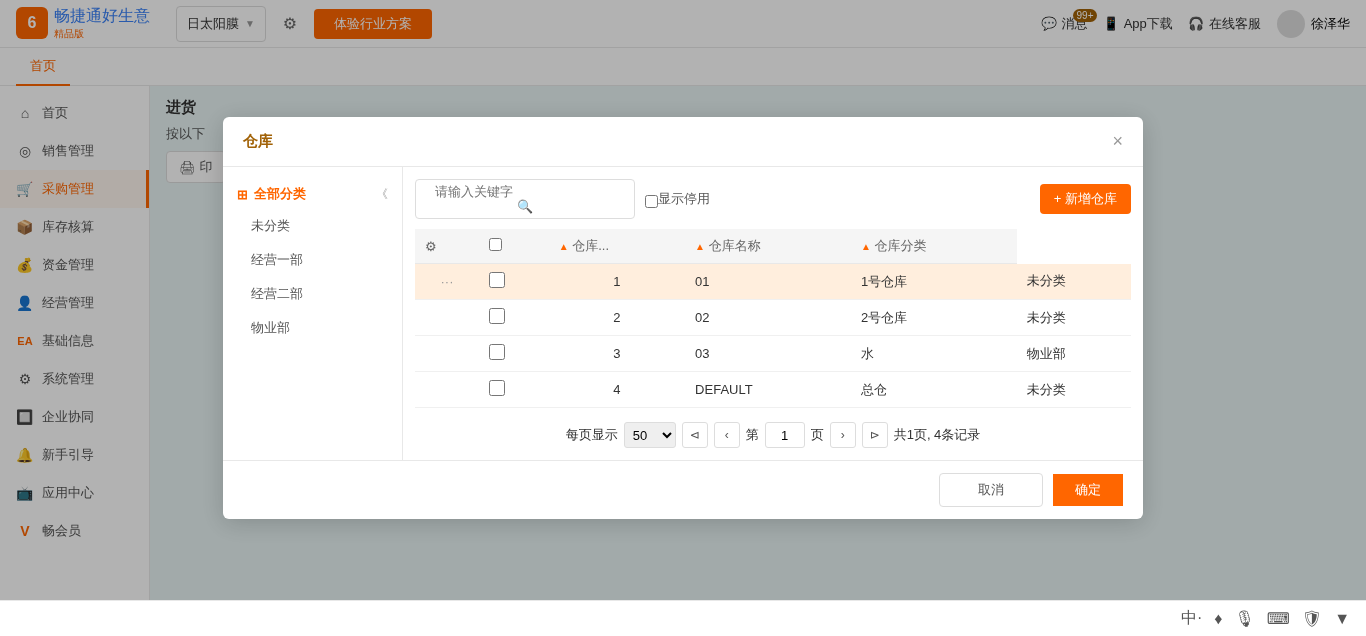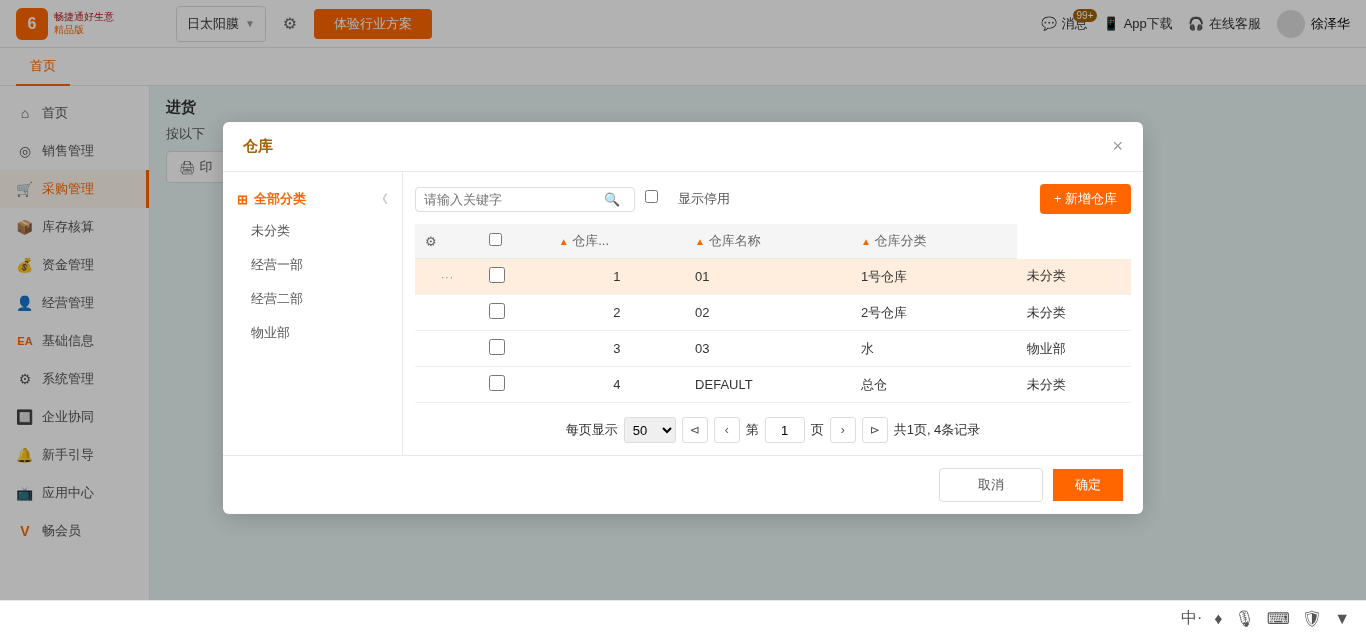--- a/index.html
+++ b/index.html
@@ -22,21 +22,21 @@
       width: 150px;
     }
     .logo-icon {
       width: 32px; height: 32px;
       background: #f60;
       border-radius: 6px;
       display: flex; align-items: center; justify-content: center;
       color: #fff; font-weight: bold; font-size: 16px;
       margin-right: 6px;
     }
-    .logo-text { font-size: 10px; color: #b91c1c; line-height: 1.3; }
+    .logo-text { font-size: 16px; color: #3b82f6; line-height: 1.3; }
     .logo-sub { font-size: 10px; color: #f60; }
     .store-selector {
       display: flex; align-items: center;
       border: 1px solid #ddd; border-radius: 4px;
       padding: 8px 10px; cursor: pointer; color: #333;
       margin-left: 10px; font-size: 13px;
     }
     .store-selector .arrow { margin-left: 6px; color: #999; font-size: 10px; }
     .gear-btn {
       width: 32px; height: 32px;
@@ -180,29 +180,29 @@
       display: flex;
       flex-direction: column;
       padding: 12px;
     }
     .table-toolbar {
       display: flex; align-items: center; gap: 10px; margin-bottom: 10px;
     }
     .search-box {
       display: flex; align-items: center;
       border: 1px solid #ddd; border-radius: 4px;
-      padding: 4px 8px; width: 220px;
+      padding: 4px 8px; width: 220px; flex-direction: column;
     }
     .search-box input {
       border: none; outline: none; font-size: 13px;
       width: 180px; color: #333;
     }
     .search-icon { color: #999; cursor: pointer; }
     .show-disabled {
-      display: flex; align-items: flex-start; gap: 20px;
+      display: flex; align-items: flex-end; gap: 0;
       font-size: 13px; color: #555; cursor: pointer;
     }
     .add-btn {
       margin-left: auto;
       background: #f60; color: #fff;
       border: none; border-radius: 4px;
       padding: 6px 14px; cursor: pointer; font-size: 13px;
     }
 
     

